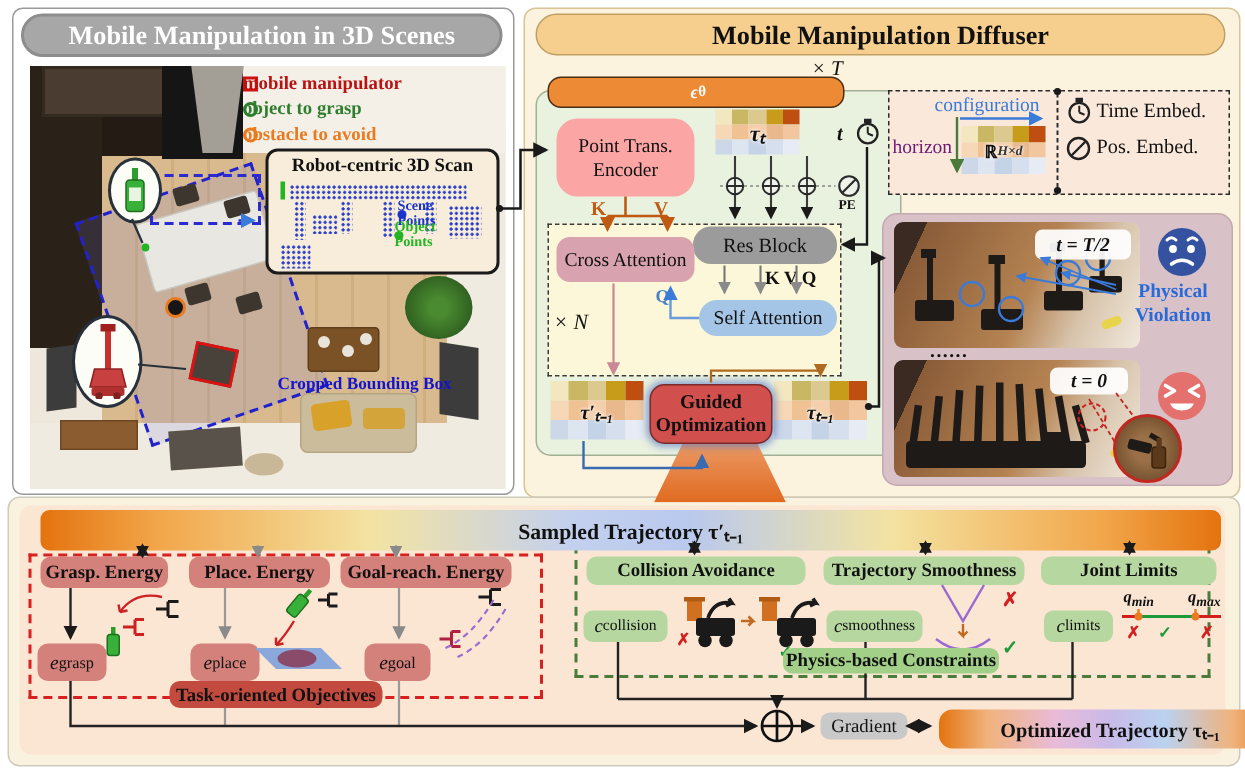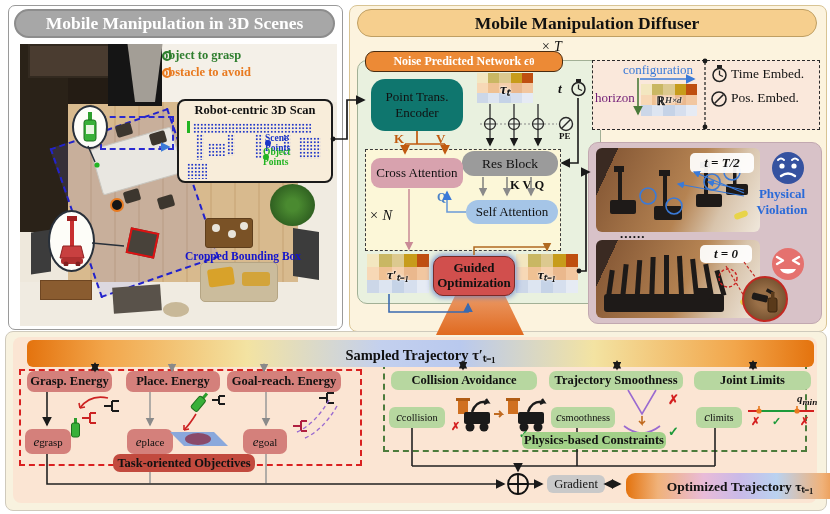--- a/index.html
+++ b/index.html
@@ -56,21 +56,21 @@
   .legend{left:142px;top:3px;width:172px;z-index:2;}
   .lg-row{position:relative;display:flex;align-items:center;height:17px;gap:7px;font-size:12.5px;font-weight:bold;}
   .lg-shape{width:10px;height:10px;border-width:2px;border-style:solid;flex:0 0 auto;}
   .scanbox{left:157px;top:55px;width:156px;height:84px;background:#f8edda;border:2px solid #1a1a1a;border-radius:8px;z-index:2;}
   .scantitle{left:0;top:2px;width:100%;text-align:center;font-size:12.5px;font-weight:bold;}
   .pc{background-image:radial-gradient(#2238c8 0.9px,transparent 1px);background-size:3.5px 3.5px;}
   .scanleg{font-size:9.5px;font-weight:bold;display:flex;align-items:center;gap:3px;}
   .dot{width:6px;height:6px;border-radius:50%;display:inline-block;flex:0 0 auto;}
   
   .np-pill{left:365px;top:51px;width:198px;height:21px;background:#ec8a36;border:1.5px solid #4a2c10;border-radius:9px;color:#fff;font-size:12px;font-weight:bold;z-index:3;}
-  .encoder{left:371px;top:79px;width:92px;height:52px;background:#0f766e;border-radius:14px;font-size:13px;line-height:1.25;z-index:2;}
+  .encoder{left:371px;top:79px;width:92px;height:52px;background:#fca5a5;border-radius:14px;font-size:13px;line-height:1.25;z-index:2;}
   .dashbox{left:365px;top:149px;width:194px;height:100px;background:#fcf7d8;border:1.6px dashed #3a3a3a;z-index:1;}
   .resblock{left:462px;top:151px;width:96px;height:25px;background:#9b9b9b;border-radius:12px;font-size:13.5px;z-index:2;text-align:center;}
   .crossatt{left:371px;top:158px;width:92px;height:30px;background:#d8a2ae;border-radius:9px;font-size:13px;z-index:2;}
   .selfatt{left:466px;top:200px;width:92px;height:24px;background:#a5c5e7;border-radius:12px;font-size:13px;z-index:2;}
   .guided{left:433px;top:256px;width:82px;height:40px;background:#d14f4d;border:1.5px solid #7a2a28;border-radius:10px;
     box-shadow:0 0 5px 2px rgba(90,120,200,.65);font-size:13px;font-weight:bold;line-height:1.15;z-index:3;}
   .funnel{left:436px;top:295px;width:88px;height:40px;background:linear-gradient(180deg,#eb9a66,#e06a20);clip-path:polygon(22% 0,78% 0,100% 100%,0 100%);z-index:2;}
   .tgrid{z-index:2;}
   .cells{position:absolute;inset:0;display:grid;grid-template-rows:repeat(3,1fr);grid-template-columns:repeat(5,1fr);}
   .cells i:nth-child(1){background:#f3e7c0}.cells i:nth-child(2){background:#c9b763}.cells i:nth-child(3){background:#dcc98f}
@@ -97,21 +97,21 @@
   .ebox{background:#d4807b;border-radius:7px;font-size:13px;z-index:2;}
   .cbox-t{background:#b7d7a0;border-radius:7px;font-size:12.5px;font-weight:bold;z-index:2;}
   .cbox{background:#b7d7a0;border-radius:6px;font-size:12.5px;z-index:2;}
   .task-pill{left:113px;top:454px;width:142px;height:18px;background:#c24a3e;border-radius:7px;font-size:12.5px;font-weight:bold;z-index:5;}
   .phys-pill{left:522px;top:432px;width:144px;height:17px;background:#a2d088;border-radius:6px;font-size:12.5px;font-weight:bold;z-index:5;}
   .gradbox{left:547px;top:475px;width:58px;height:18px;background:#c9c9c9;border-radius:6px;font-size:12.5px;z-index:2;}
   .optbox{left:626px;top:473px;width:228px;height:26px;border-radius:9px;font-size:13.5px;font-weight:bold;z-index:2;
     background:linear-gradient(90deg,#e4730e 0%,#f0b27a 14%,#e9bbd8 34%,#c9bae8 50%,#bad2f0 66%,#f0b27a 86%,#e4730e 100%);}
   .mark{font-weight:bold;font-size:11px;}
   .ck{color:#1d9a3a;} .cx{color:#d41f1f;}
-  .qlbl{font-size:11px;font-weight:bold;font-style:italic;margin-left:48px;}
+  .qlbl{font-size:11px;font-weight:bold;font-style:italic;}
   #wires{position:absolute;left:0;top:0;z-index:4;pointer-events:none;}
   .z5{z-index:5;}
 </style>
 </head>
 <body>
 
 <div class="abs card-left"></div>
 <div class="abs bx title-gray">Mobile Manipulation in 3D Scenes</div>
 
 <div class="abs scene">
@@ -160,20 +160,24 @@
       <rect x="10" y="0" width="10" height="5" fill="#a02020"></rect>
       <path d="M6,30 h18 l3,12 h-24 z" fill="#c84040" stroke="#902020"></path>
       <rect x="4" y="42" width="22" height="6" rx="2" fill="#b03030"></rect>
       <circle cx="9" cy="48" r="2.5" fill="#802020"></circle>
         <circle cx="21" cy="48" r="2.5" fill="#802020"></circle>
     </svg>
   </div>
   <div class="bboxlabel">Cropped Bounding Box</div>
   <div class="legend">
     <div class="lg-row">
+      <span class="lg-shape" style="border-color:#cc1111"></span>
+      <span style="color:#bb1111">mobile manipulator</span>
+    </div>
+    <div class="lg-row">
       <span class="lg-shape" style="border-color:#2e7e2e;border-radius:50%"></span>
       <span style="color:#2e7e2e">object to grasp</span>
     </div>
     <div class="lg-row">
       <span class="lg-shape" style="border-color:#e87a20;border-radius:50%"></span>
       <span style="color:#e87a20">obstacle to avoid</span>
     </div>
   </div>
   <div class="scanbox">
     <div class="scantitle">Robot-centric 3D Scan</div>
@@ -196,21 +200,21 @@
     </div>
   </div>
 </div>
 
 <div class="abs card-right"></div>
 <div class="abs bx title-tan">Mobile Manipulation Diffuser</div>
 <div class="abs it" style="left:541px;top:39px;font-size:14px;z-index:2">× T</div>
 
 <div class="abs green-panel"></div>
 <div class="abs bx np-pill">
-  <span>Noise Predicted Network</span>&nbsp;<span class="it">ϵ</span><sub>θ</sub>
+  &nbsp;<span class="it">ϵ</span><sub>θ</sub>
 </div>
 <div class="abs bx col encoder">
   <span>Point Trans.</span>
   <span>Encoder</span>
 </div>
 
 <div class="abs tgrid" style="left:477px;top:73px;width:56px;height:30px">
   <div class="cells">
       <i></i>
       <i></i>

